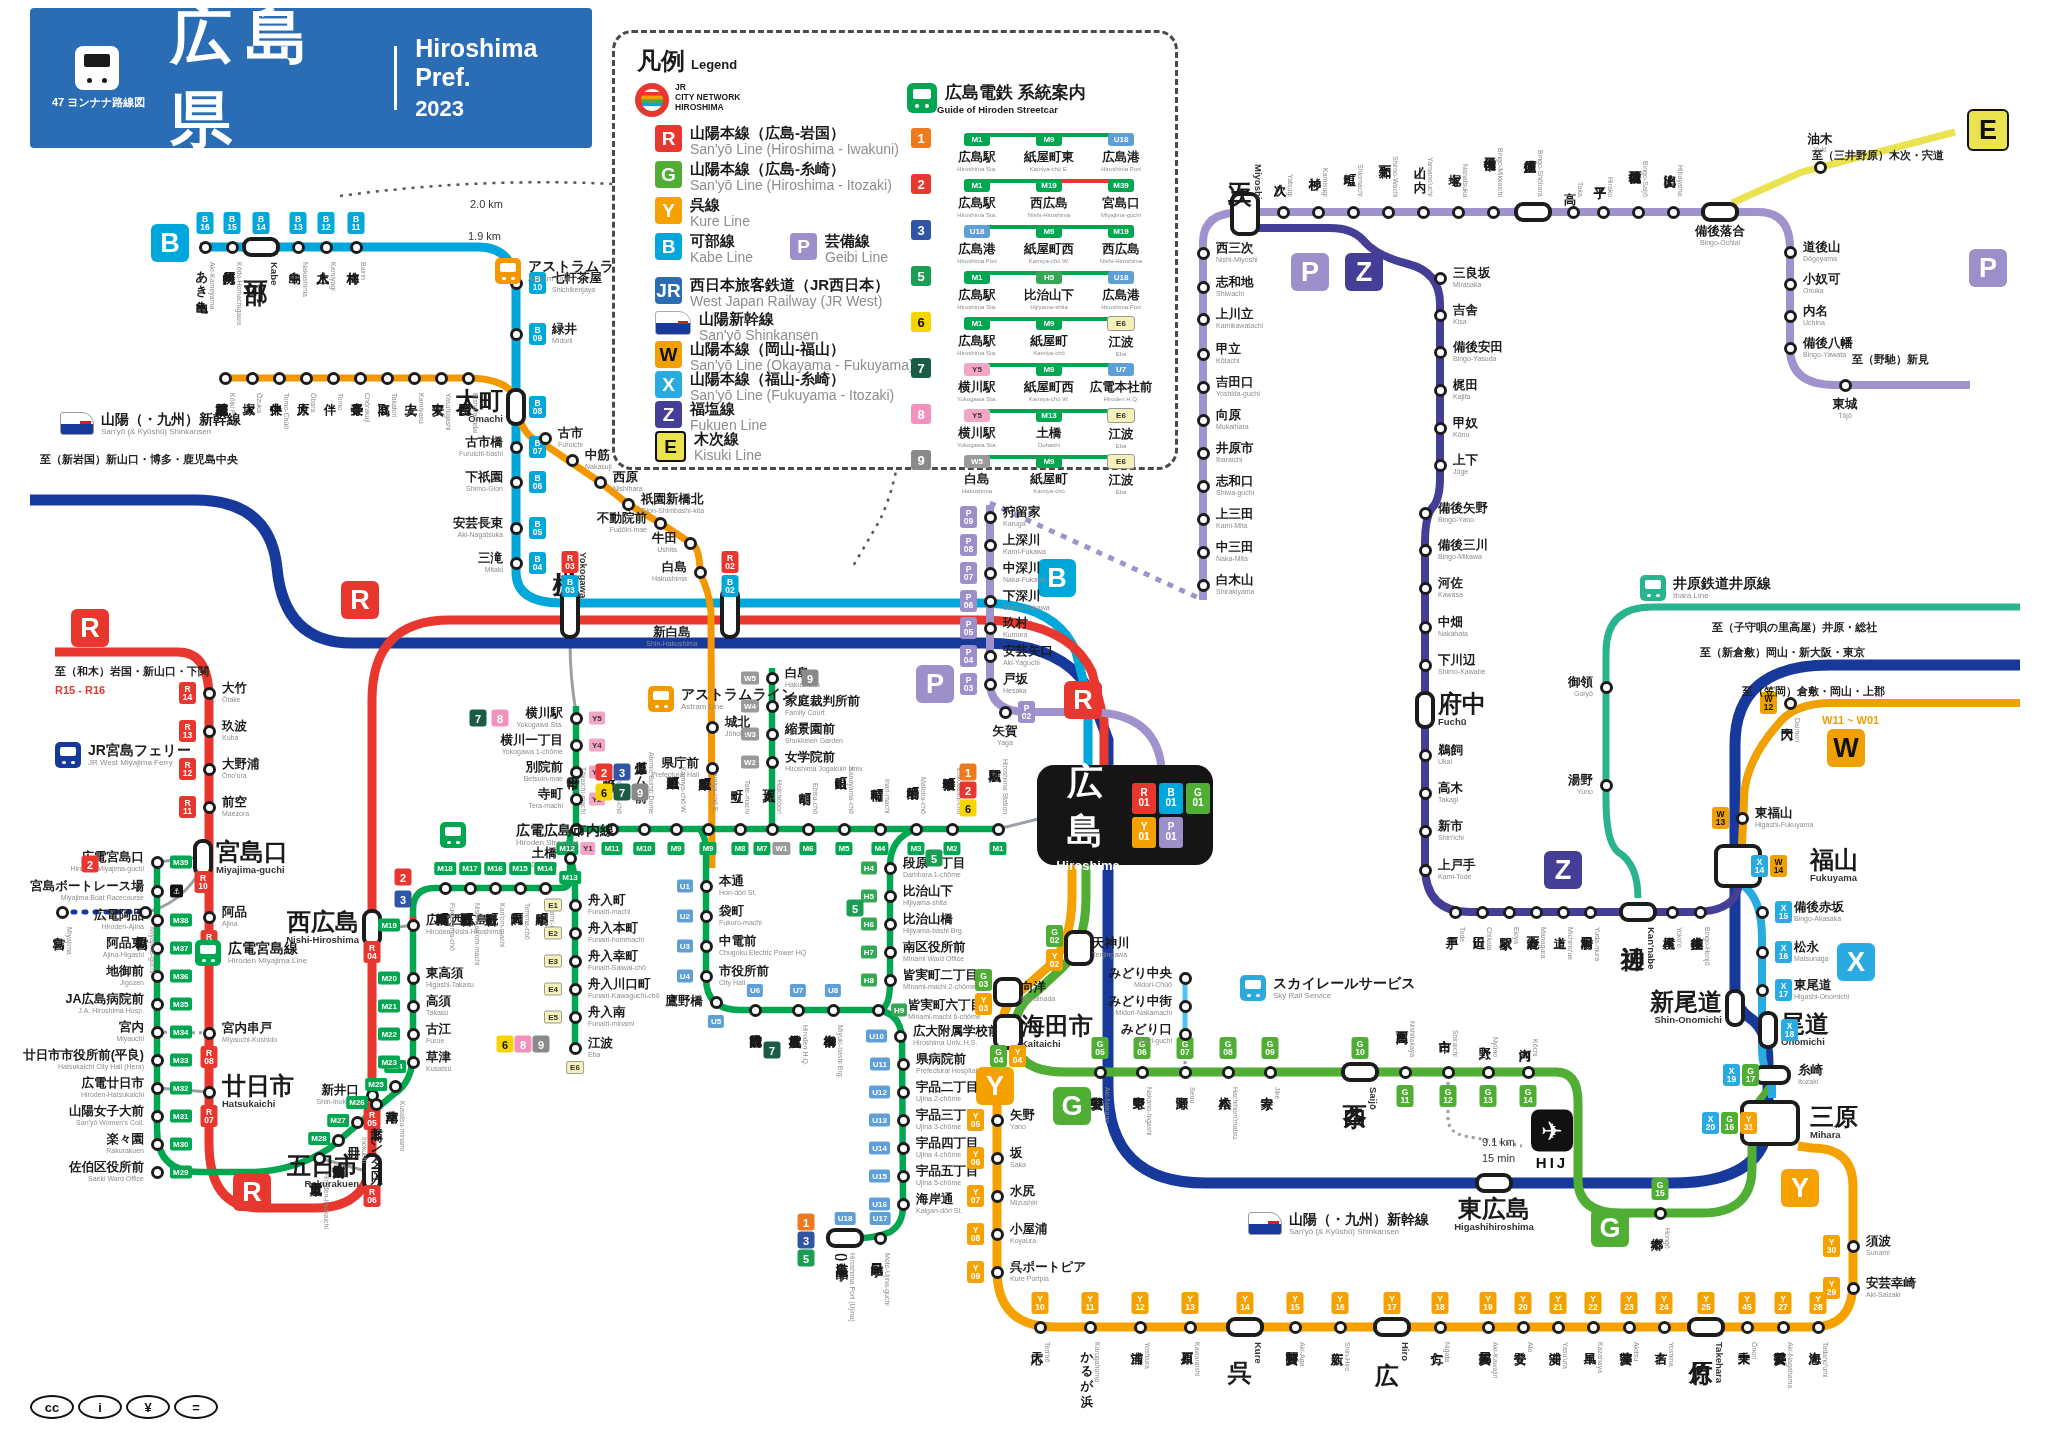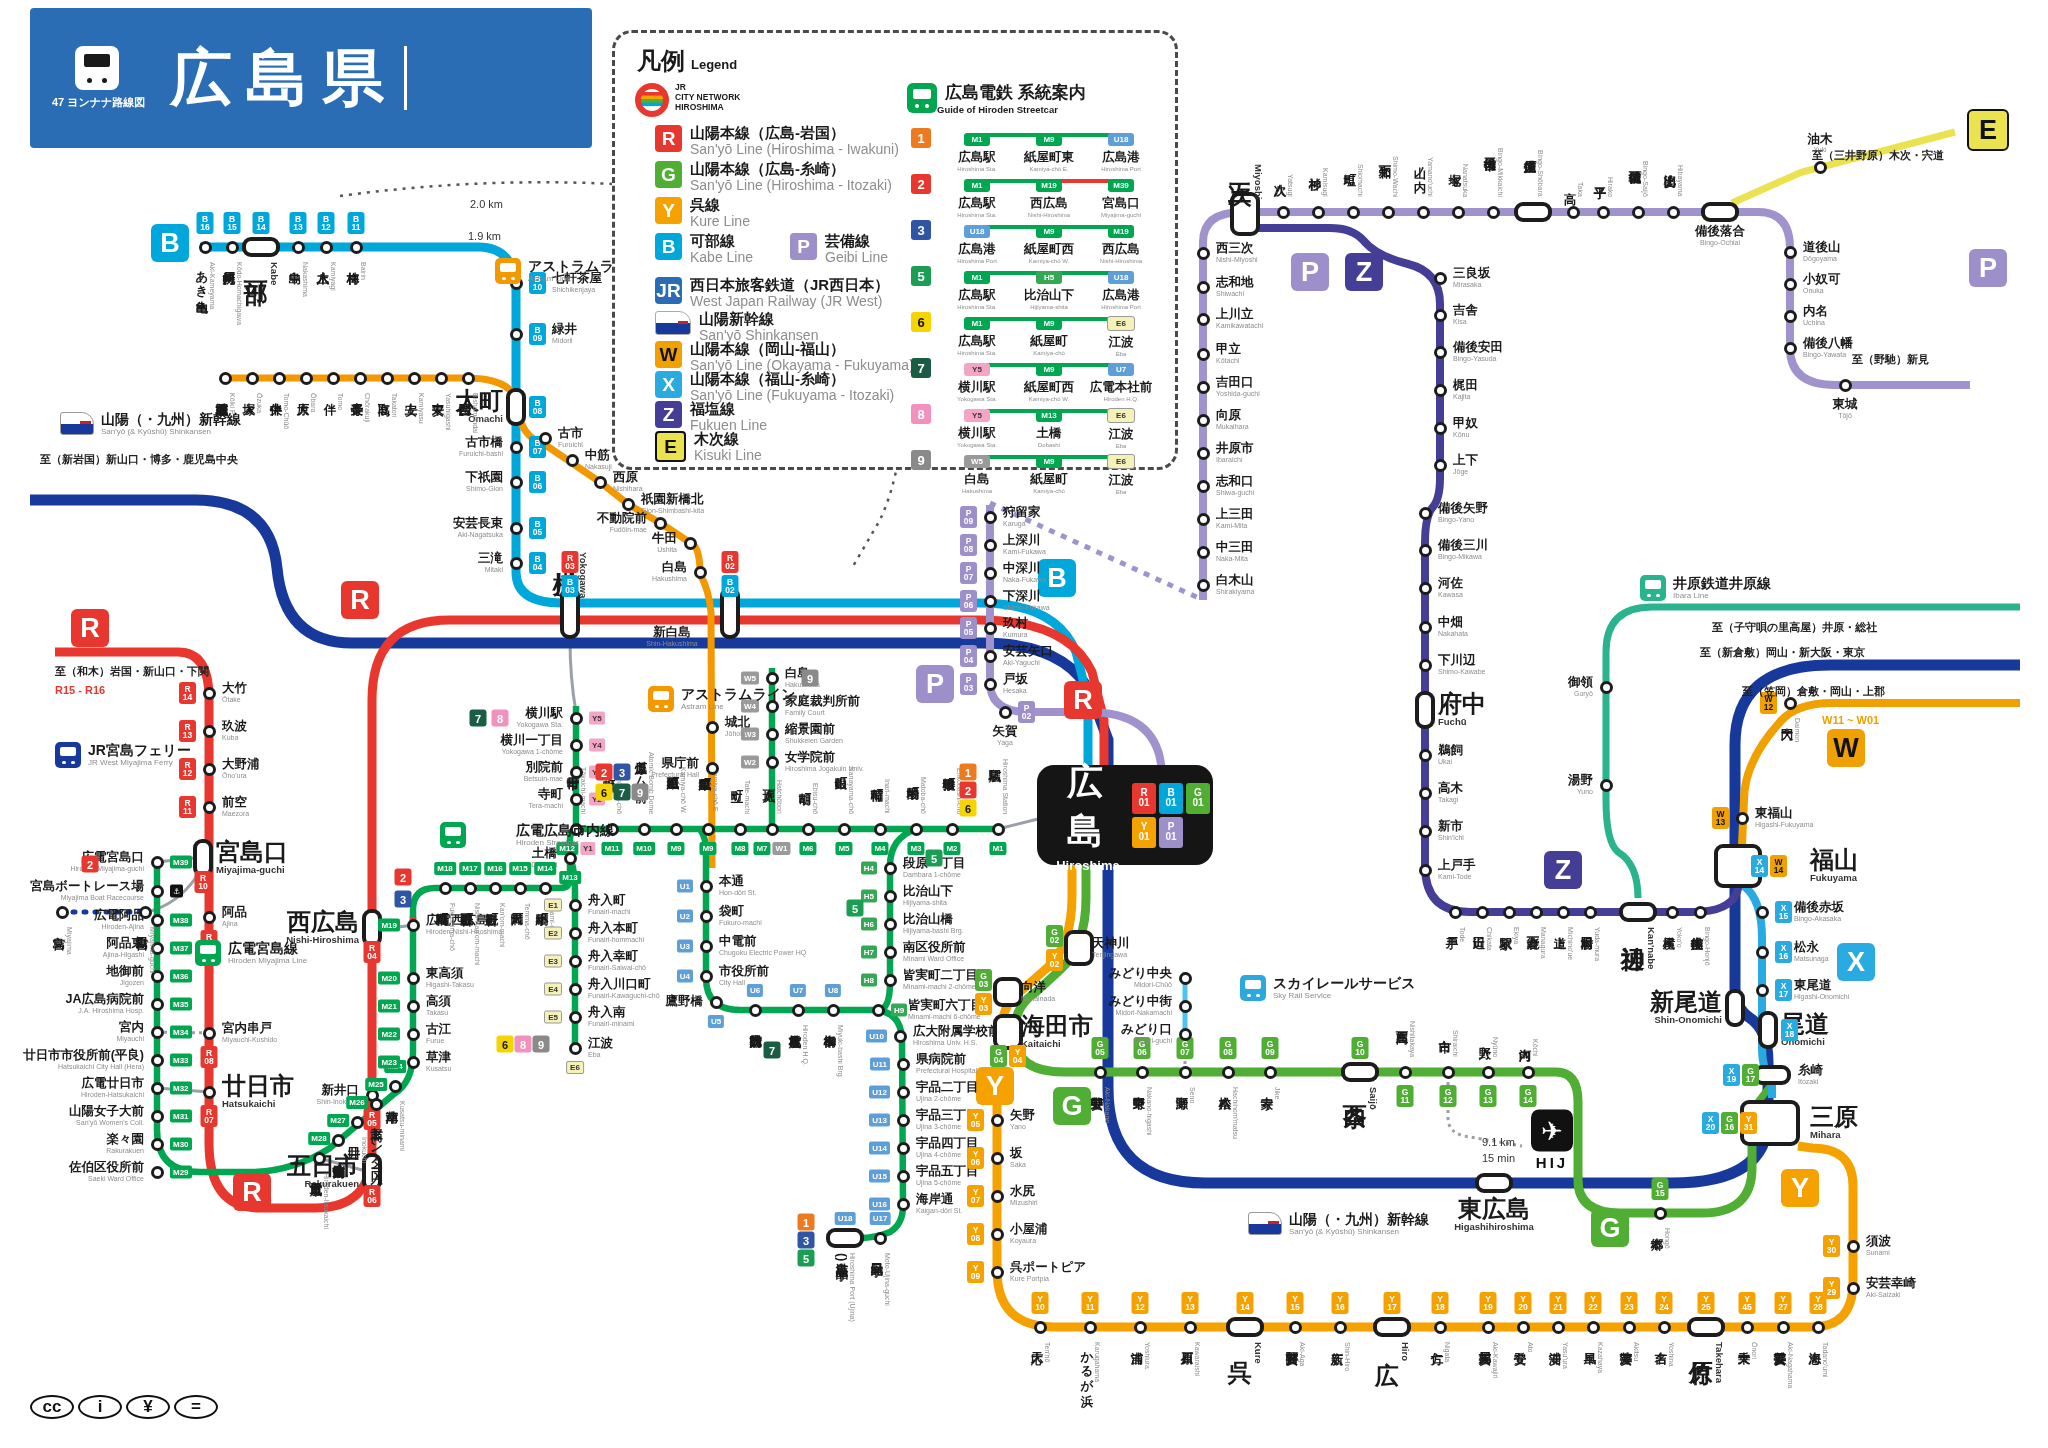--- a/index.html
+++ b/index.html
@@ -103,21 +103,21 @@
   .sicon::after{content:"";position:absolute;right:2px;top:8px;width:11px;height:3px;background:#c22;}
   .licon-t{margin-left:7px;}
   .licon-t .jp{font-size:14px;font-weight:bold;color:#1a1a1a;line-height:1.05;}
   .licon-t .en{font-size:8px;color:#8d8d8d;}
   .hij{position:absolute;z-index:6;text-align:center;transform:translate(-50%,-50%);}
   .hij .pbx{width:42px;height:42px;background:#111;border-radius:8px;color:#fff;font-size:26px;line-height:42px;margin:0 auto;}
   .hij .ht{font-size:15px;font-weight:bold;letter-spacing:3px;color:#111;margin-top:2px;}
   .ftr{position:absolute;left:30px;top:1395px;z-index:6;}
   .cc{display:flex;gap:4px;}
   .cc i{width:44px;height:24px;border:2.5px solid #111;border-radius:50%;display:flex;align-items:center;justify-content:center;
-        font-style:normal;font-size:17px;font-weight:bold;color:#111;box-sizing:border-box;}
+        font-style:normal;font-size:13px;font-weight:bold;color:#111;box-sizing:border-box;}
   .ftxt{font-size:11px;color:#222;margin-top:6px;}
   
   .c-r{background:#e7372e;} .c-g{background:#4fae33;} .c-y{background:#f5a200;} .c-b{background:#00a7db;}
   .c-p{background:#9d8fca;} .c-z{background:#453e97;} .c-w{background:#f0a000;color:#111 !important;}
   .c-x{background:#29abe2;} .c-e{background:#eae34f;color:#111 !important;border:2px solid #111;}
   .c-m{background:#00a650;} .c-u{background:#5f9fd8;} .c-h{background:#35a855;}
   .c-yk{background:#f2a5c4;color:#433 !important;} .c-wt{background:#9a9a9a;}
   .c-eb{background:#f5f1b8;color:#333 !important;border:1px solid #999;} .c-k{background:#111;}
   .c-jr{background:#2a6db5;}
   .rt-1{background:#ee7a1f;} .rt-2{background:#e7372e;} .rt-3{background:#2f55a4;} .rt-5{background:#199e54;}
@@ -175,20 +175,24 @@
     <path d="M413 917 L413 925" fill="none" stroke-width="6.5" stroke="#e7372e"></path>
   </svg>
 
   <div class="hdr">
     <div class="logo">
       <div class="lbox"></div>
       <div class="ltxt">47 ヨンナナ路線図</div>
     </div>
     <div class="title">広島県</div>
     <div class="vdiv"></div>
+    <div class="sub">
+      <div class="en">Hiroshima Pref.</div>
+      <div class="yr">2023</div>
+    </div>
   </div>
 
   <div class="legend">
     <div class="lg-title"><b>凡例</b><span>Legend</span></div>
     <div class="jrc"></div>
     <div class="jrc-t" id="jrc-text">
         <div>JR</div>
         <div>CITY NETWORK</div>
         <div>HIROSHIMA</div>
       </div>

